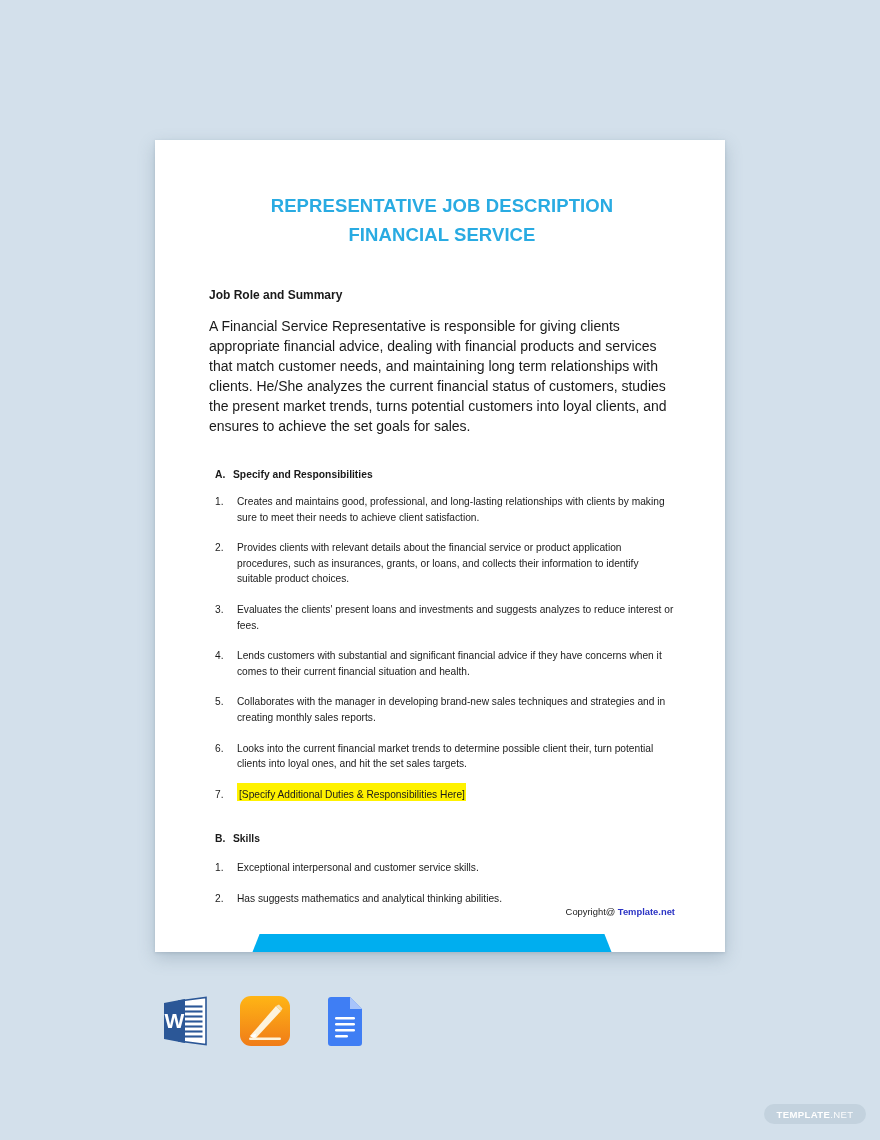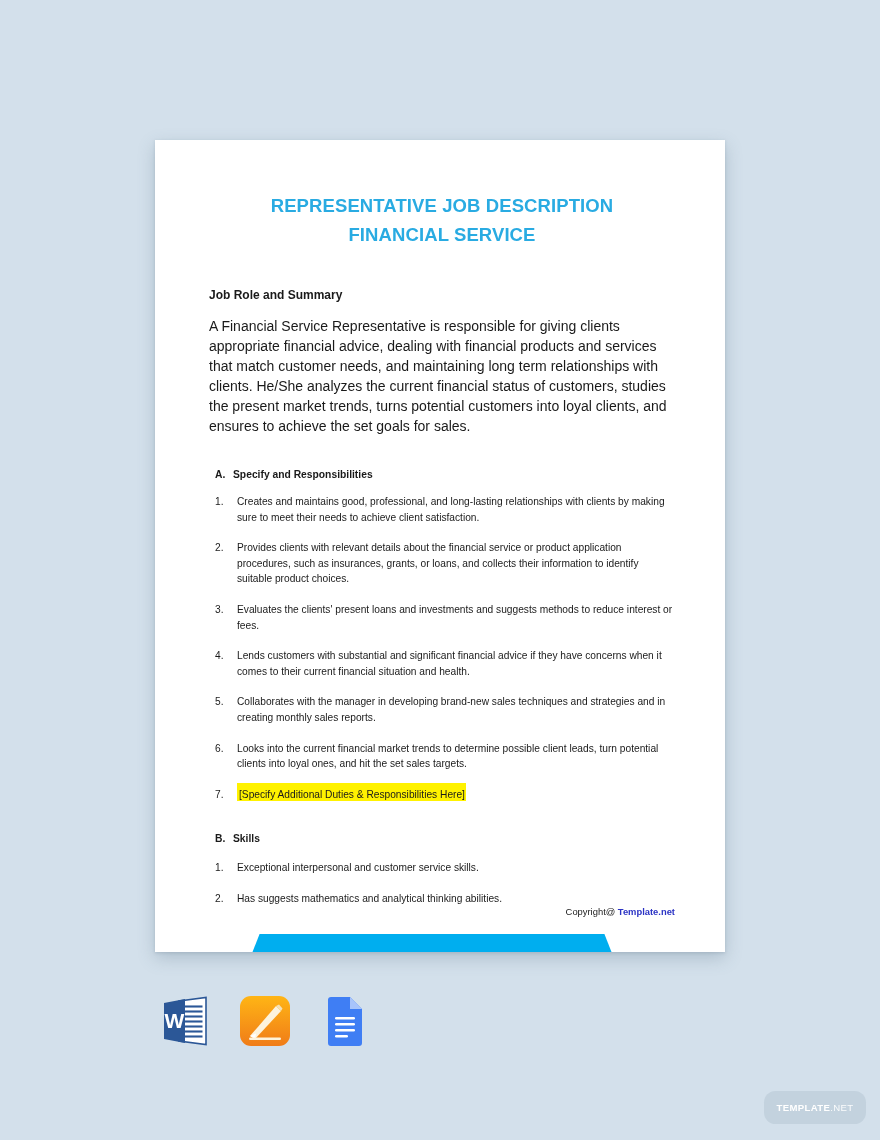--- a/index.html
+++ b/index.html
@@ -145,21 +145,21 @@
     align-items: center;
     justify-content: center;
   }
 
   
   .watermark {
     position: absolute;
     right: 14px;
     bottom: 16px;
     width: 102px;
-    height: 33px;
+    height: 20px;
     border-radius: 11.5px;
     background: #c3d2de;
     display: flex;
     align-items: center;
     justify-content: center;
     font-size: 9.6px;
     letter-spacing: .35px;
     color: #ffffff;
   }
   .watermark .wm-strong { font-weight: bold; }
@@ -190,33 +190,33 @@
         <div class="list-item">
           <span class="num">1.</span>
           <span class="txt">Creates and maintains good, professional, and long-lasting relationships with clients by making sure to meet their needs to achieve client satisfaction.</span>
         </div>
         <div class="list-item">
           <span class="num">2.</span>
           <span class="txt">Provides clients with relevant details about the financial service or product application procedures, such as insurances, grants, or loans, and collects their information to identify suitable product choices.</span>
         </div>
         <div class="list-item">
           <span class="num">3.</span>
-          <span class="txt">Evaluates the clients' present loans and investments and suggests methods to reduce interest or fees.</span>
+          <span class="txt">Evaluates the clients' present loans and investments and suggests analyzes to reduce interest or fees.</span>
         </div>
         <div class="list-item">
           <span class="num">4.</span>
           <span class="txt">Lends customers with substantial and significant financial advice if they have concerns when it comes to their current financial situation and health.</span>
         </div>
         <div class="list-item">
           <span class="num">5.</span>
           <span class="txt">Collaborates with the manager in developing brand-new sales techniques and strategies and in creating monthly sales reports.</span>
         </div>
         <div class="list-item">
           <span class="num">6.</span>
-          <span class="txt">Looks into the current financial market trends to determine possible client leads, turn potential clients into loyal ones, and hit the set sales targets.</span>
+          <span class="txt">Looks into the current financial market trends to determine possible client their, turn potential clients into loyal ones, and hit the set sales targets.</span>
         </div>
         <div class="list-item">
           <span class="num">7.</span>
           <span class="txt"><span class="hl">[Specify Additional Duties &amp; Responsibilities Here]</span></span>
         </div>
       </div>
 
       <div class="skills-heading">
         <span class="marker">B.</span>
         <span>Skills</span>

